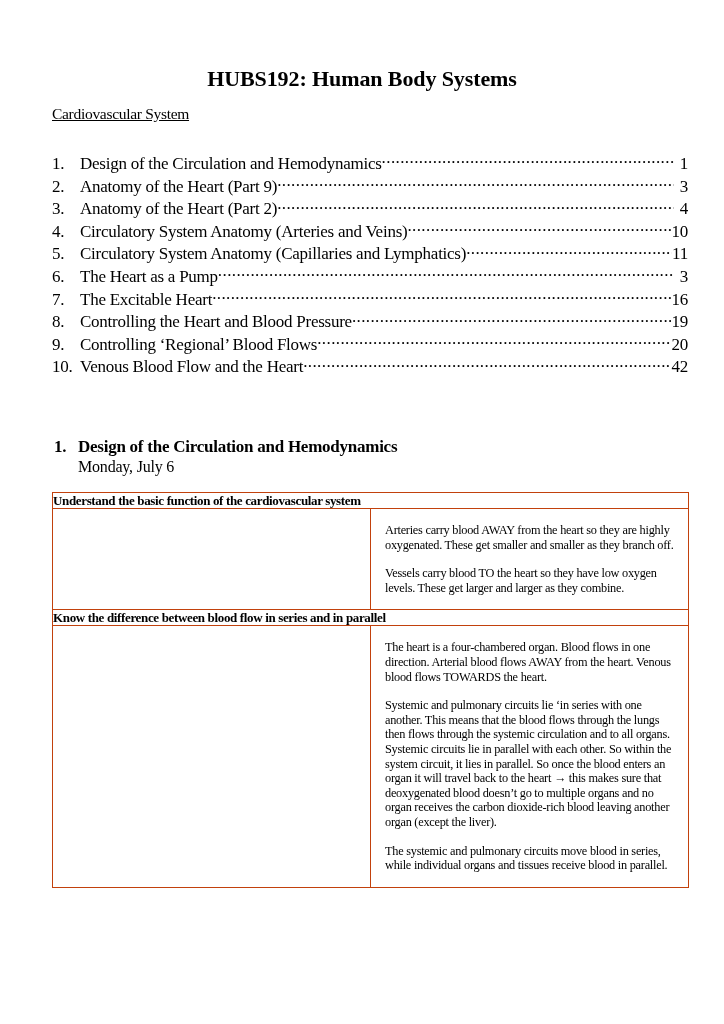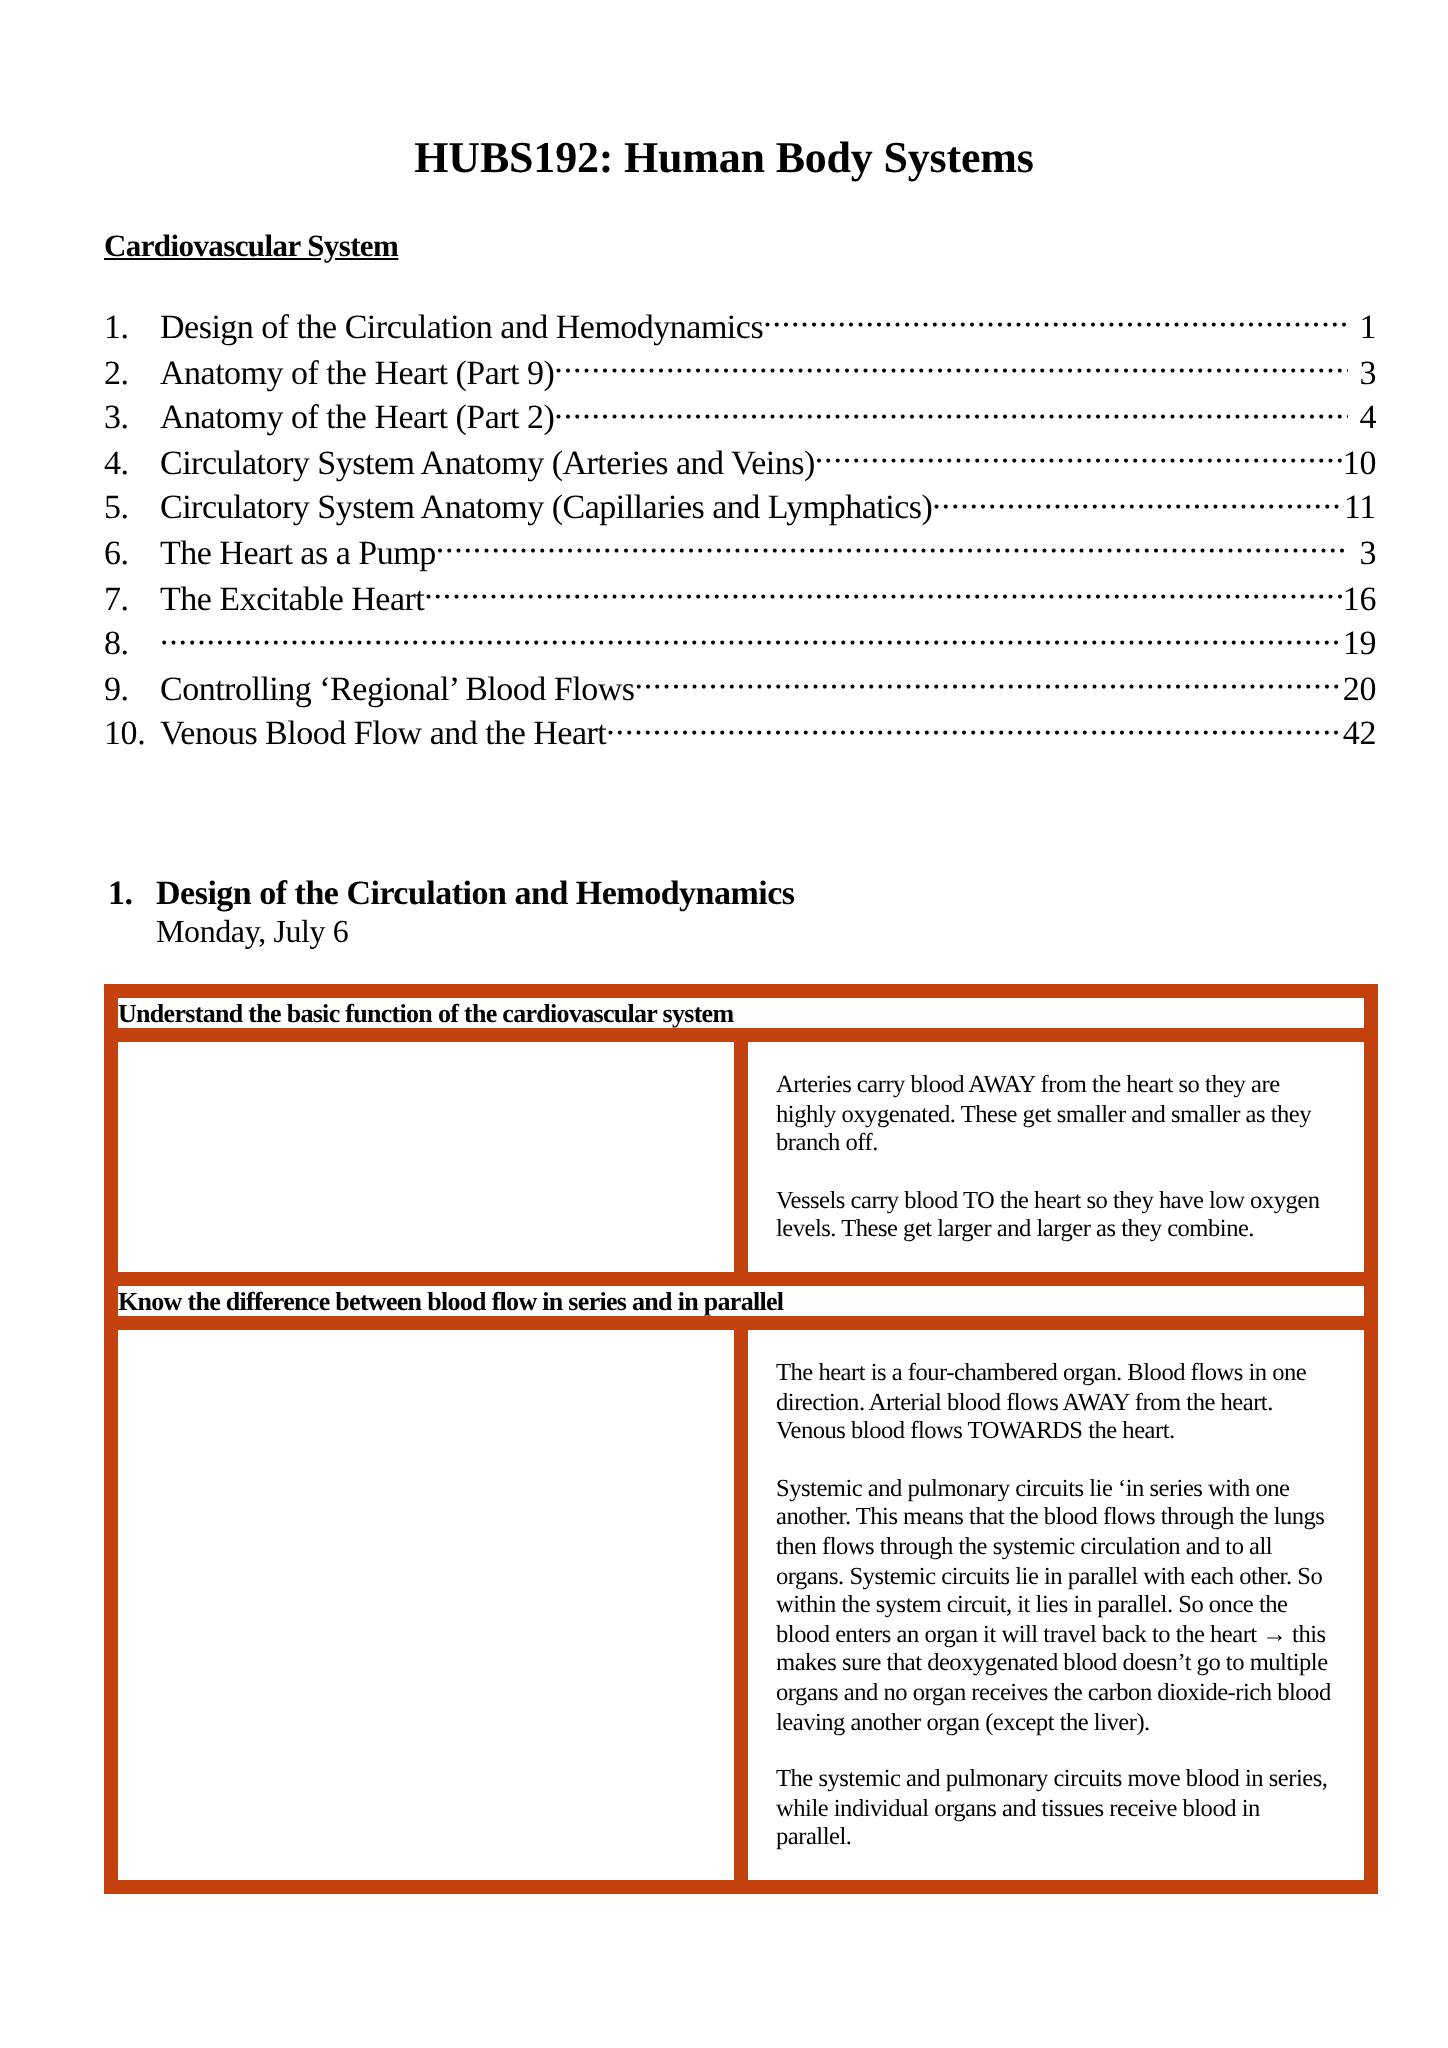--- a/index.html
+++ b/index.html
@@ -33,23 +33,23 @@
     margin: 0;
     position: absolute;
     top: 66px;
     left: 0;
     width: 724px;
   }
 
   
   .subject-heading {
     position: absolute;
-    top: 115px;
+    top: 105px;
     left: 52px;
-    font-weight: bold;
+    font-weight: normal;
     font-size: 15.5px;
     text-decoration: underline;
     letter-spacing: -0.3px;
   }
 
   
   .toc {
     position: absolute;
     top: 152px;
     left: 52px;
@@ -119,21 +119,21 @@
   
   .notes-table {
     position: absolute;
     top: 492px;
     left: 52px;
     width: 637px;
     border-collapse: collapse;
     table-layout: fixed;
   }
   .notes-table td {
-    border: 7px solid #c2410c;
+    border: 1px solid #c2410c;
     vertical-align: top;
     padding: 0;
   }
   .obj-header-cell {
     font-weight: bold;
     font-size: 13px;
     letter-spacing: -0.35px;
     padding: 2px 0 2px 5px;
     line-height: 15px;
   }
@@ -201,20 +201,21 @@
         <span class="toc-page">3</span>
       </div>
       <div class="toc-row">
         <span class="toc-num">7.</span>
         <span class="toc-label">The Excitable Heart</span>
         <span class="toc-leader"></span>
         <span class="toc-page">16</span>
       </div>
       <div class="toc-row">
         <span class="toc-num">8.</span>
+        <span class="toc-label">Controlling the Heart and Blood Pressure</span>
         <span class="toc-leader"></span>
         <span class="toc-page">19</span>
       </div>
       <div class="toc-row">
         <span class="toc-num">9.</span>
         <span class="toc-label">Controlling ‘Regional’ Blood Flows</span>
         <span class="toc-leader"></span>
         <span class="toc-page">20</span>
       </div>
       <div class="toc-row">

